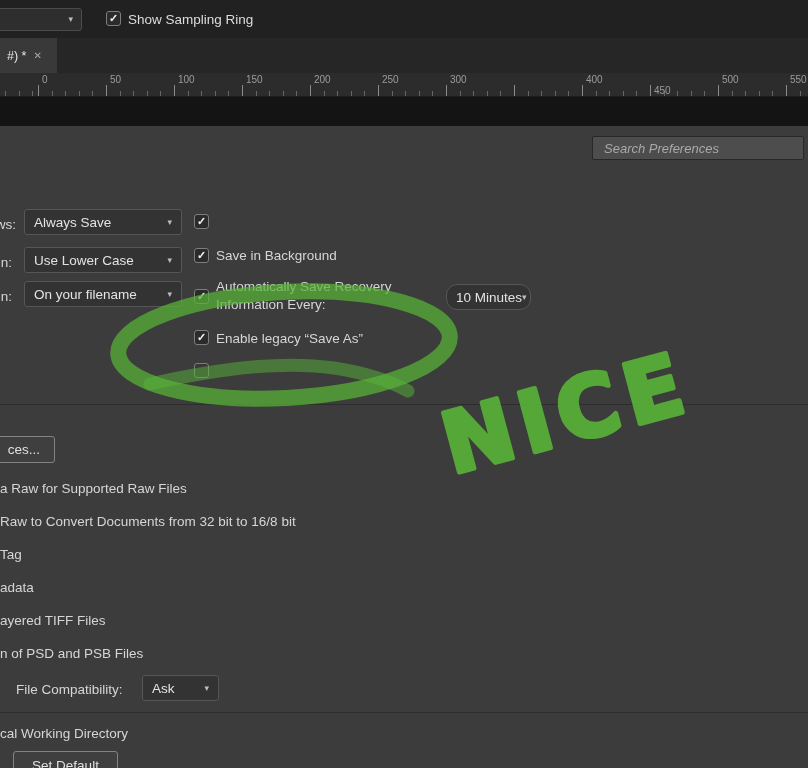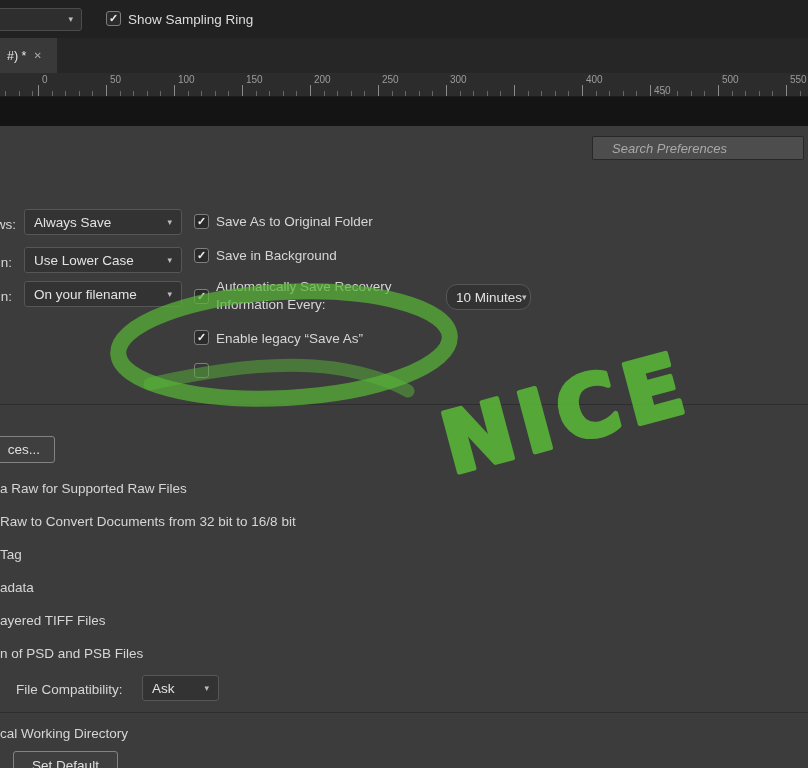--- a/index.html
+++ b/index.html
@@ -38,21 +38,21 @@
            background:repeating-linear-gradient(to right,#666 0 1px,transparent 1px 13.6px);
            background-position:38px 0; }
   .major-tick { position:absolute; bottom:0; width:1px; height:11px; background:#8a8a8a; }
   .ruler-num { position:absolute; top:1px; font-size:10px; color:#9b9b9b; }
 
   .canvas-strip { position:absolute; left:0; top:97px; width:808px; height:29px; background:#141414; }
   .dialog-bg { position:absolute; left:0; top:126px; width:808px; height:642px; background:#3c3c3c; }
 
   .search { position:absolute; left:592px; top:136px; width:212px; height:24px;
             background:#4d4d4d; border:1px solid #282828; border-radius:2px;
-            color:#c4b5fd; font-style:italic; padding:0 19px; font-size:13px;
+            color:#c4b5fd; font-style:italic; padding:0 11px; font-size:13px;
             font-family:"Liberation Sans", sans-serif; outline:none; }
   .search::placeholder { color:#a9a9a9; font-style:italic; }
 
   .dd { position:absolute; height:26px; background:#333; border:1px solid #565656;
         border-radius:3px; display:flex; align-items:center; justify-content:space-between;
         padding:0 9px; color:#e3e3e3; white-space:nowrap; }
 
   .lbl { position:absolute; color:#d6d6d6; white-space:nowrap; line-height:17px; }
   .cutlabel { position:absolute; white-space:nowrap; color:#d6d6d6; line-height:17px; }
 
@@ -125,21 +125,20 @@
   <input class="search" type="text" placeholder="Search Preferences" style="">
 
   <span class="cutlabel" style="right:792px; top:216px;">ws:</span>
   <div class="dd" style="left:24px; top:209px; width:158px;">
     <span>Always Save</span>
     <span class="chev">▾</span>
   </div>
   <span class="checkbox checked" style="left:194px; top:214px;">
     <span class="check">✓</span>
   </span>
-  <span class="lbl" style="left:216px; top:213px;">Save As to Original Folder</span>
 
   <span class="cutlabel" style="right:796px; top:254px;">n:</span>
   <div class="dd" style="left:24px; top:247px; width:158px;align-items:center;">
     <span>Use Lower Case</span>
     <span class="chev">▾</span>
   </div>
   <span class="checkbox checked" style="left:194px; top:248px;">
     <span class="check">✓</span>
   </span>
   <span class="lbl" style="left:216px; top:247px;">Save in Background</span>

